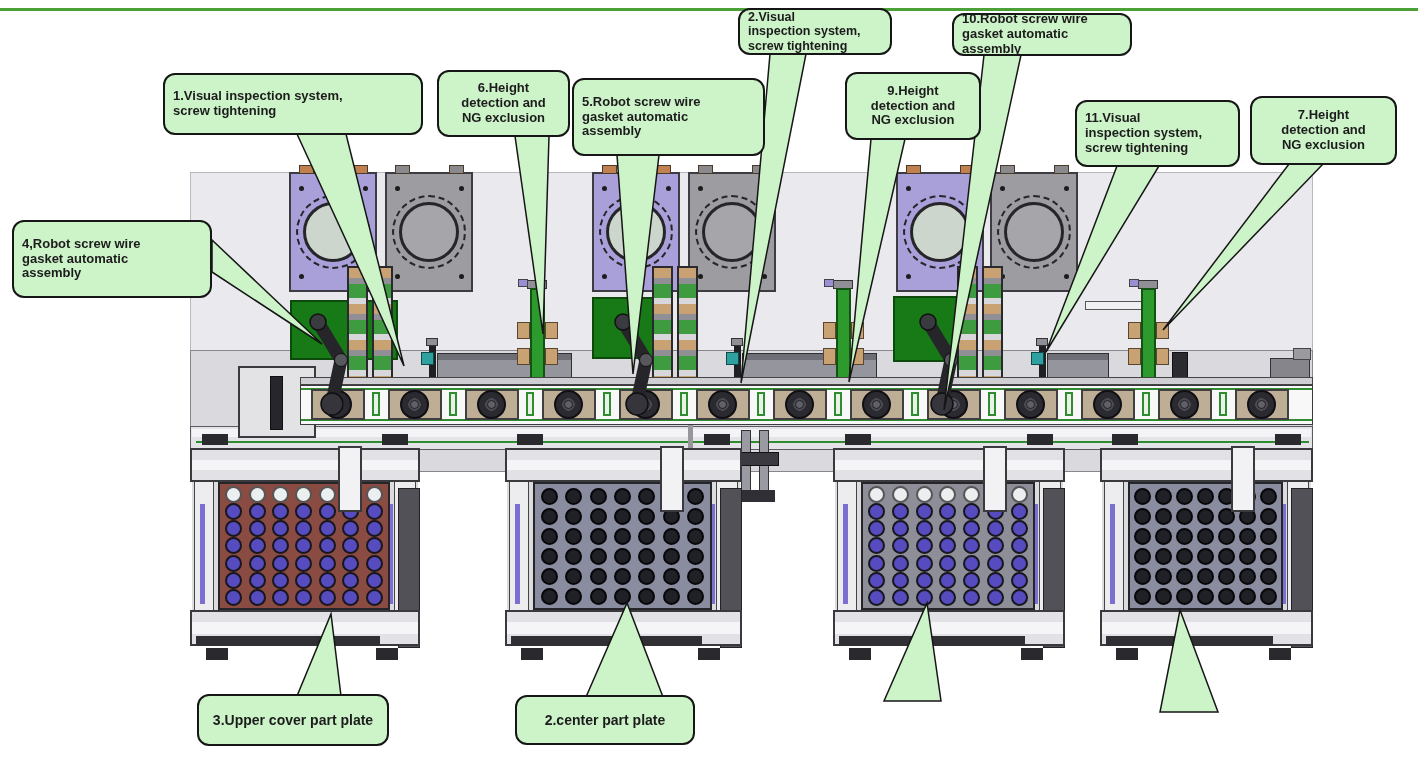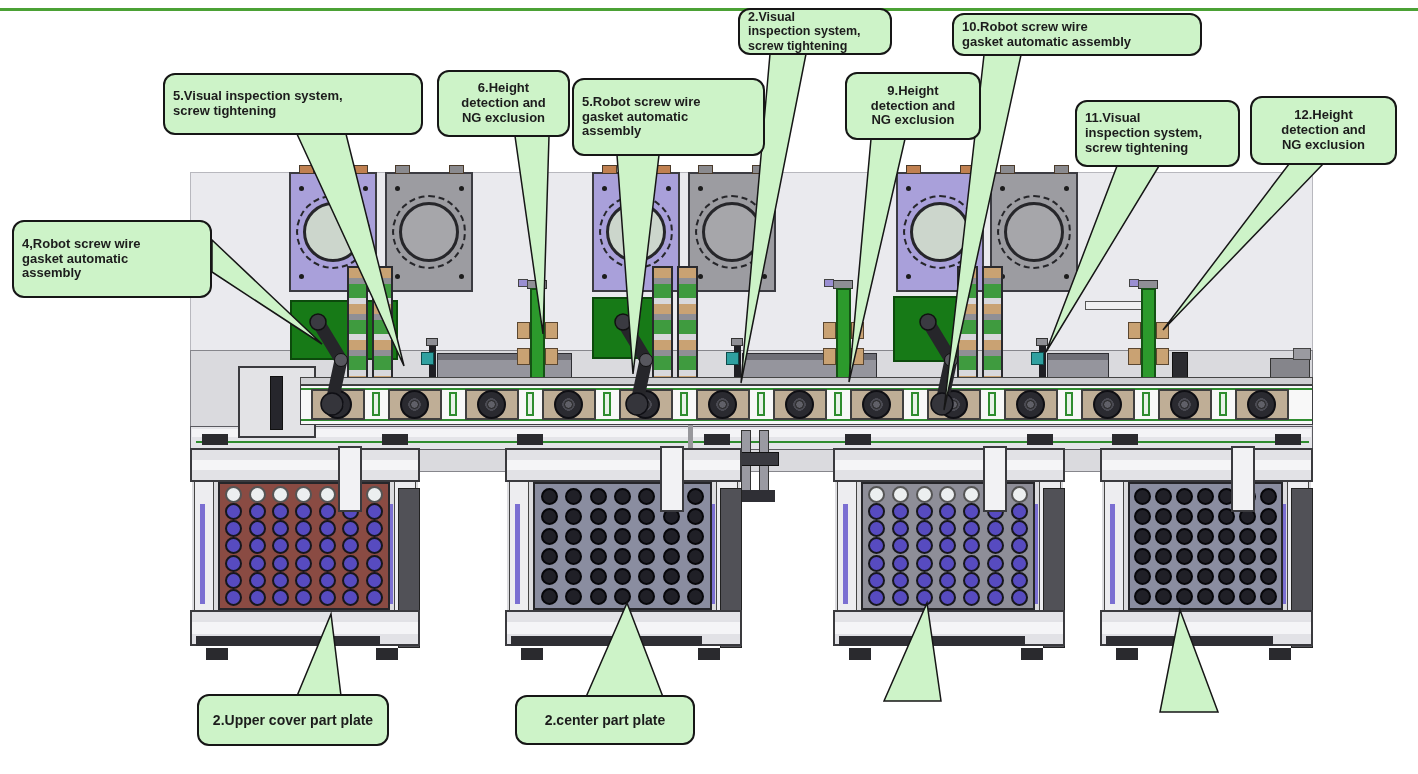--- a/index.html
+++ b/index.html
@@ -509,40 +509,40 @@
       <polygon points="617,155 659,155 633,374" fill="#CDF3C8" stroke="#161616" stroke-width="1.5"></polygon>
       <polygon points="770,54 806,54 741,383" fill="#CDF3C8" stroke="#161616" stroke-width="1.5"></polygon>
       <polygon points="871,139 905,139 849,382" fill="#CDF3C8" stroke="#161616" stroke-width="1.5"></polygon>
       <polygon points="984,55 1021,55 944,410" fill="#CDF3C8" stroke="#161616" stroke-width="1.5"></polygon>
       <polygon points="1117,166 1159,166 1046,352" fill="#CDF3C8" stroke="#161616" stroke-width="1.5"></polygon>
       <polygon points="1289,164 1323,164 1163,330" fill="#CDF3C8" stroke="#161616" stroke-width="1.5"></polygon>
       <polygon points="1160,712 1218,712 1180,610" fill="#CDF3C8" stroke="#161616" stroke-width="1.5"></polygon>
     </svg>
   <div id="callouts">
       <div class="callout" style="left: 515px; top: 695px; width: 180px; height: 50px; background: rgb(205, 243, 200); border: 2px solid rgb(22, 22, 22); font-size: 14px; text-align: center; justify-content: center;">2.center part plate</div>
-      <div class="callout" style="left: 197px; top: 694px; width: 192px; height: 52px; background: rgb(205, 243, 200); border: 2px solid rgb(22, 22, 22); font-size: 14px; text-align: center; justify-content: center;">2.Upper cover part plate</div>
+      <div class="callout" style="left: 197px; top: 694px; width: 192px; height: 52px; background: rgb(205, 243, 200); border: 2px solid rgb(22, 22, 22); font-size: 14px; text-align: center; justify-content: center;">3.Upper cover part plate</div>
       <div class="callout" style="left: 12px; top: 220px; width: 200px; height: 78px; background: rgb(205, 243, 200); border: 2px solid rgb(22, 22, 22); font-size: 13px; text-align: left; justify-content: flex-start;">4,Robot screw wire
 gasket automatic
 assembly</div>
-      <div class="callout" style="left: 163px; top: 73px; width: 260px; height: 62px; background: rgb(205, 243, 200); border: 2px solid rgb(22, 22, 22); font-size: 13px; text-align: left; justify-content: flex-start;">5.Visual inspection system,
+      <div class="callout" style="left: 163px; top: 73px; width: 260px; height: 62px; background: rgb(205, 243, 200); border: 2px solid rgb(22, 22, 22); font-size: 13px; text-align: left; justify-content: flex-start;">1.Visual inspection system,
 screw tightening</div>
       <div class="callout" style="left: 437px; top: 70px; width: 133px; height: 67px; background: rgb(205, 243, 200); border: 2px solid rgb(22, 22, 22); font-size: 13px; text-align: center; justify-content: center;">6.Height
 detection and
 NG exclusion</div>
       <div class="callout" style="left: 572px; top: 78px; width: 193px; height: 78px; background: rgb(205, 243, 200); border: 2px solid rgb(22, 22, 22); font-size: 13px; text-align: left; justify-content: flex-start;">5.Robot screw wire
 gasket automatic
 assembly</div>
       <div class="callout" style="left: 738px; top: 8px; width: 154px; height: 47px; background: rgb(205, 243, 200); border: 2px solid rgb(22, 22, 22); font-size: 12.5px; text-align: left; justify-content: flex-start;">2.Visual
 inspection system,
 screw tightening</div>
       <div class="callout" style="left: 845px; top: 72px; width: 136px; height: 68px; background: rgb(205, 243, 200); border: 2px solid rgb(22, 22, 22); font-size: 13px; text-align: center; justify-content: center;">9.Height
 detection and
 NG exclusion</div>
-      <div class="callout" style="left: 952px; top: 13px; width: 250px; height: 43px; background: rgb(205, 243, 200); border: 2px solid rgb(22, 22, 22); font-size: 13px; text-align: left; justify-content: flex-start;">10.Robot screw wire
+      <div class="callout" style="left: 952px; top: 13px; width: 180px; height: 43px; background: rgb(205, 243, 200); border: 2px solid rgb(22, 22, 22); font-size: 13px; text-align: left; justify-content: flex-start;">10.Robot screw wire
 gasket automatic assembly</div>
       <div class="callout" style="left: 1075px; top: 100px; width: 165px; height: 67px; background: rgb(205, 243, 200); border: 2px solid rgb(22, 22, 22); font-size: 13px; text-align: left; justify-content: flex-start;">11.Visual
 inspection system,
 screw tightening</div>
-      <div class="callout" style="left: 1250px; top: 96px; width: 147px; height: 69px; background: rgb(205, 243, 200); border: 2px solid rgb(22, 22, 22); font-size: 13px; text-align: center; justify-content: center;">12.Height
+      <div class="callout" style="left: 1250px; top: 96px; width: 147px; height: 69px; background: rgb(205, 243, 200); border: 2px solid rgb(22, 22, 22); font-size: 13px; text-align: center; justify-content: center;">7.Height
 detection and
 NG exclusion</div>
     </div>
 </div>
 
 </body></html>

